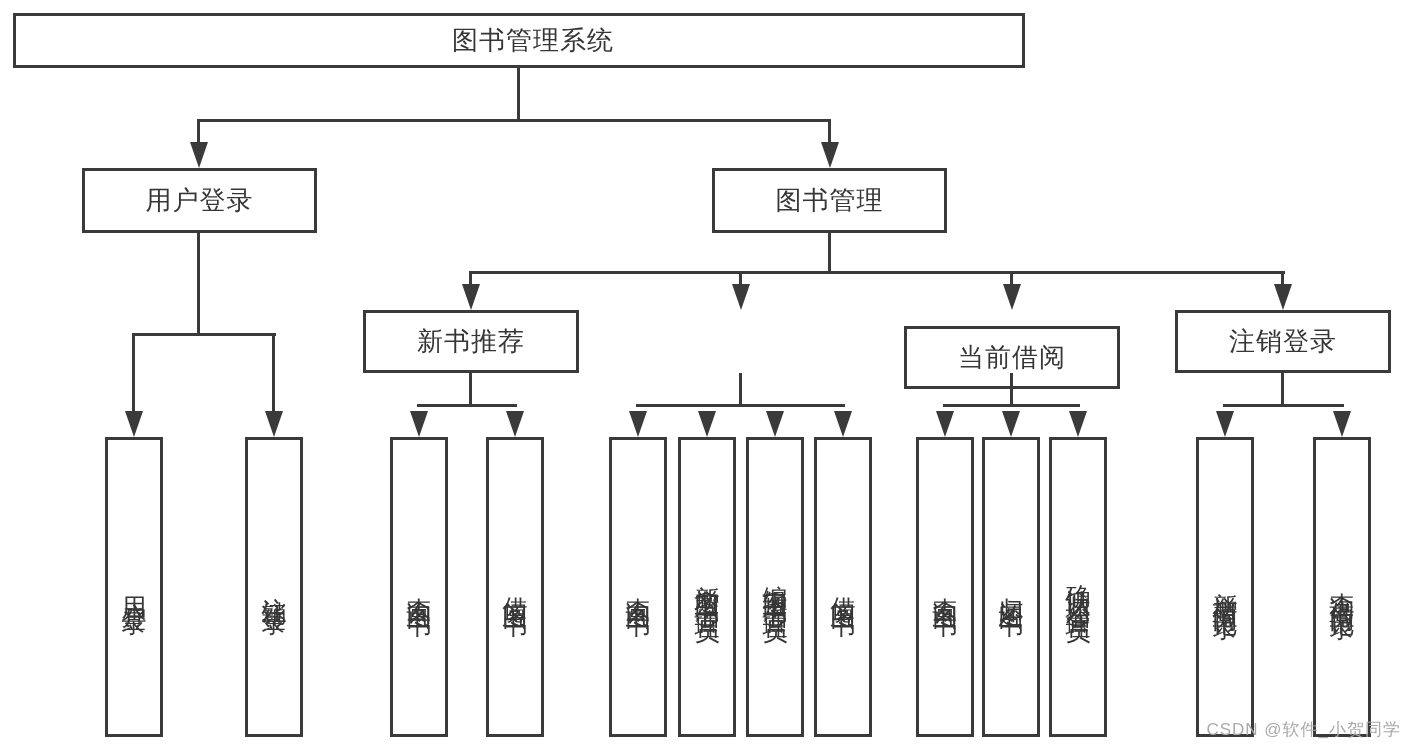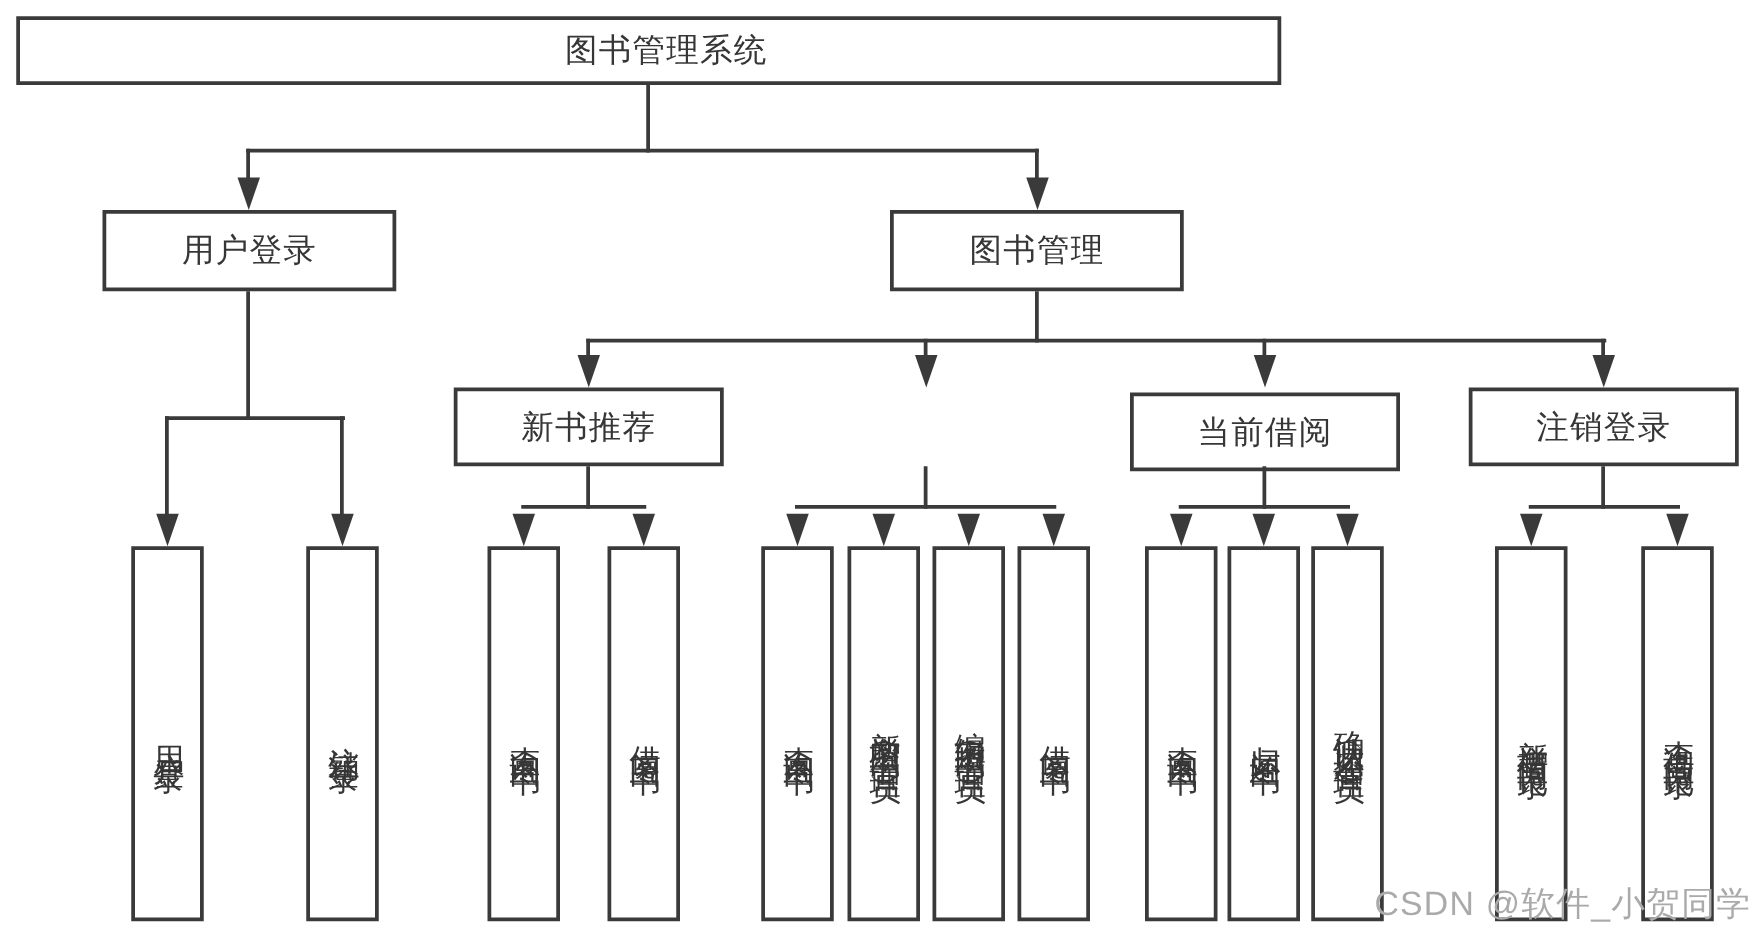--- a/index.html
+++ b/index.html
@@ -35,21 +35,21 @@
     position: absolute;
     width: 0; height: 0;
     border-left: 9px solid transparent;
     border-right: 9px solid transparent;
     border-top: 26px solid #3a3a3a;
   }
   .watermark {
     position: absolute;
     right: 4px;
     bottom: 6px;
-    font-size: 27px;
+    font-size: 17px;
     color: #aaaaaa;
     letter-spacing: 1px;
     white-space: nowrap;
   }
 </style>
 </head>
 <body>
 
 <div class="canvas">
 
@@ -63,21 +63,21 @@
 
   <div class="box hbox" style="left:363px; top:310px; width:216px; height:63px;">
     <span>新书推荐</span>
   </div>
 
   <div class="box hbox" style="left:712px; top:168px; width:235px; height:65px;">
     <span>图书管理</span>
   </div>
 
 
-  <div class="box hbox" style="left:904px; top:314px; width:216px; height:63px;">
+  <div class="box hbox" style="left:904px; top:326px; width:216px; height:63px;">
     <span>当前借阅</span>
   </div>
 
   <div class="box hbox" style="left:1175px; top:310px; width:216px; height:63px;">
     <span>注销登录</span>
   </div>
 
   <div class="box vbox" style="left:105px; top:437px; width:58px; height:300px;">
     <span>用户登录</span>
   </div>

